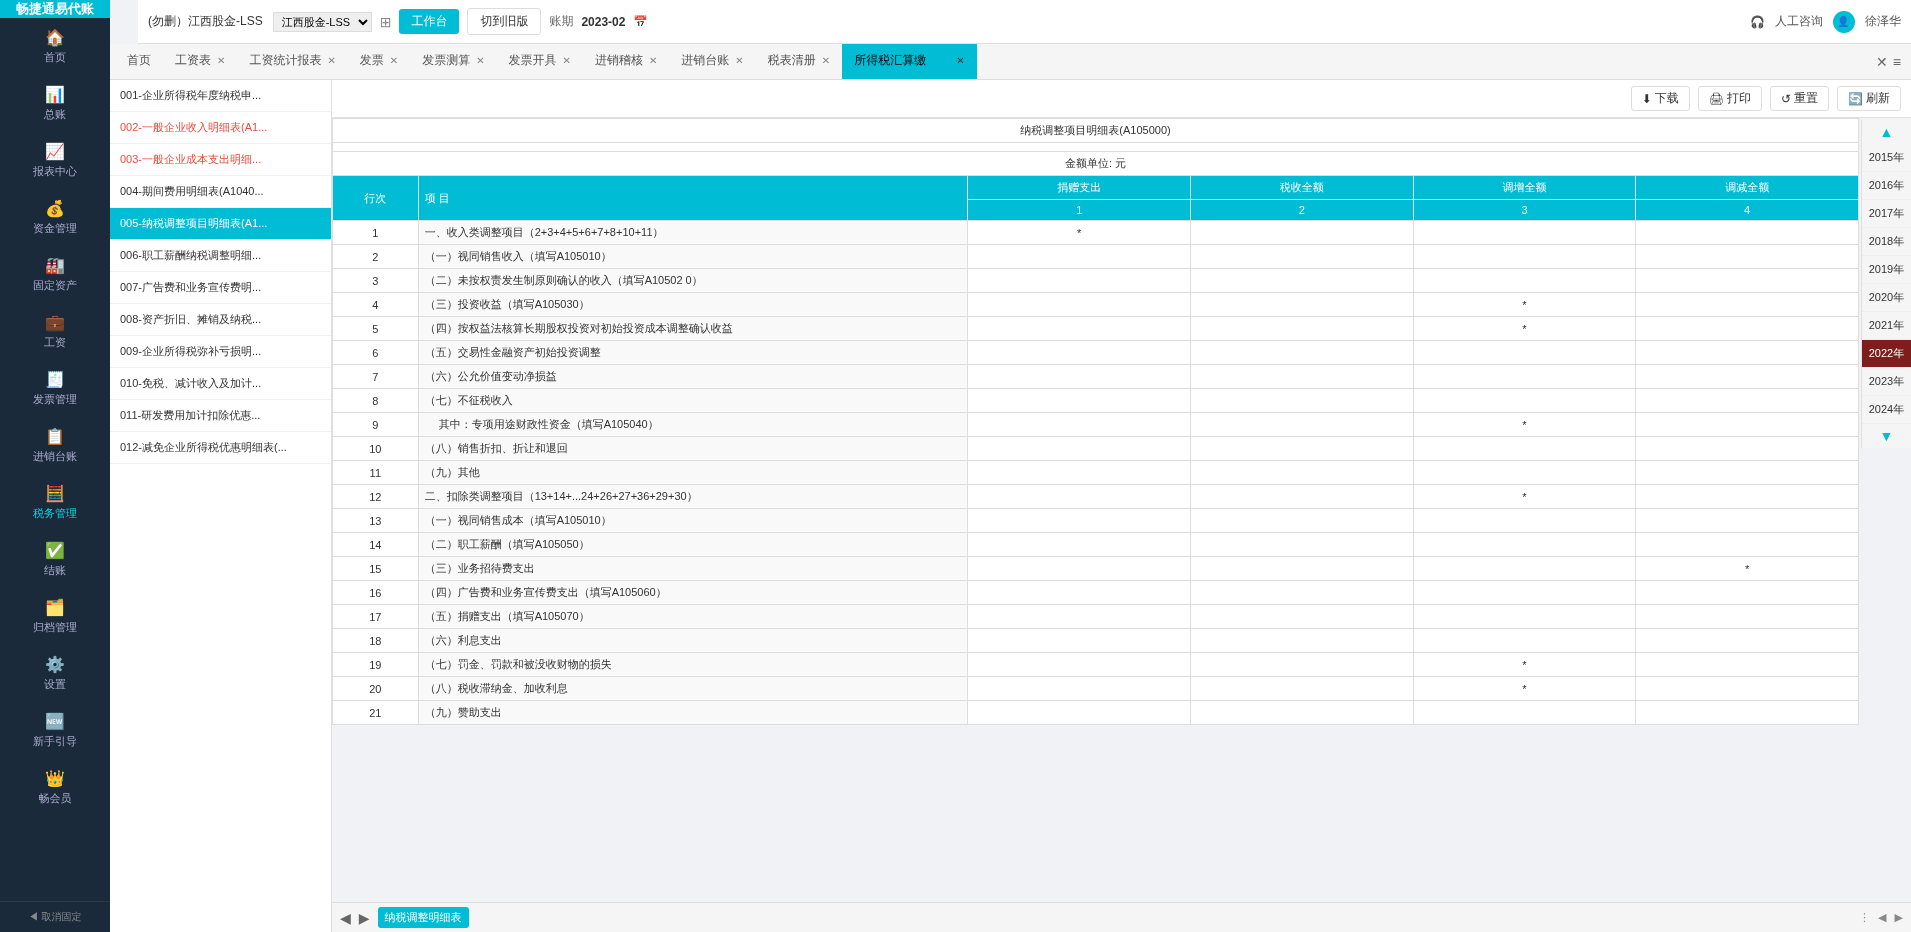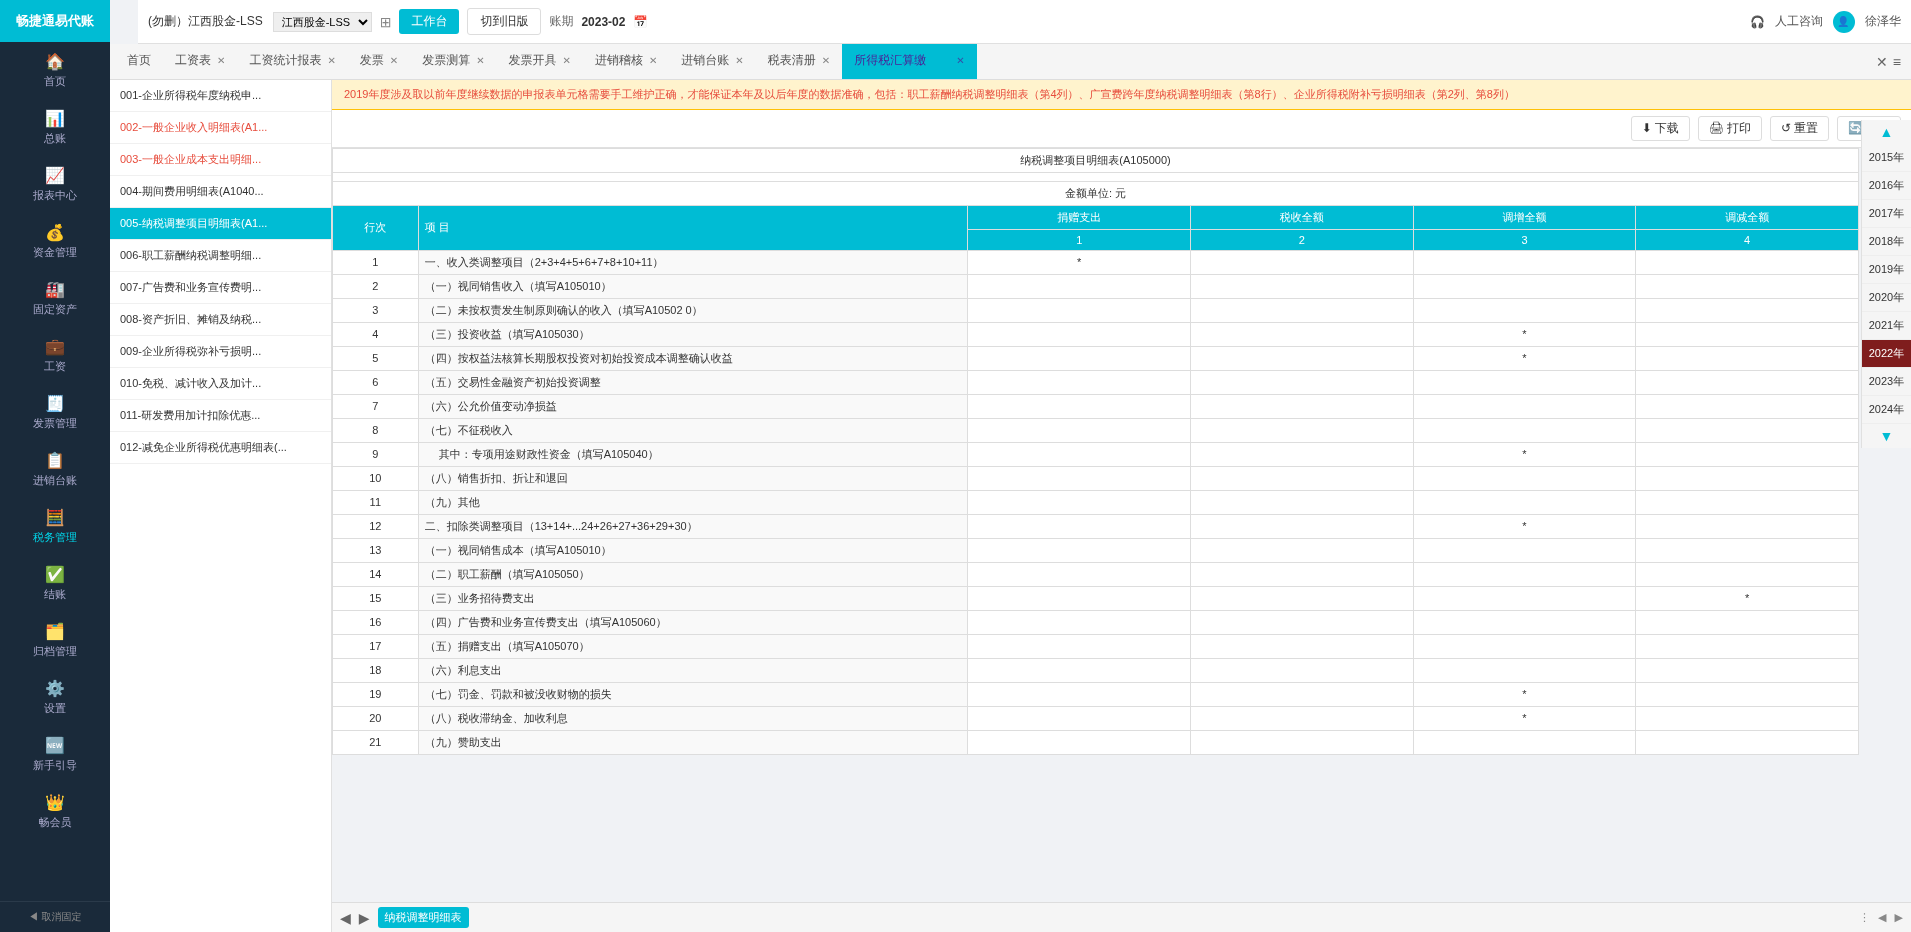--- a/index.html
+++ b/index.html
@@ -1,39 +1,39 @@
 <!DOCTYPE html>
 <html><head>
   <meta charset="utf-8">
   <style>
     * { box-sizing: border-box; margin: 0; padding: 0; }
     body { font-family: 'Microsoft YaHei', Arial, sans-serif; font-size: 12px; background: #f0f2f5; display: flex; height: 932px; overflow: hidden; }
 
     
     .sidebar { width: 110px; background: #1a2a3a; color: #cde; display: flex; flex-direction: column; flex-shrink: 0; height: 100%; }
-    .sidebar-logo { background: #00bcd4; color: white; text-align: center; padding: 12px 5px; font-size: 13px; font-weight: bold; line-height: 1.4; }
+    .sidebar-logo { background: #00bcd4; color: white; text-align: center; padding: 0 5px; font-size: 13px; font-weight: bold; line-height: 1.4; }
     .sidebar-nav { flex: 1; overflow-y: auto; }
     .sidebar-item { display: flex; flex-direction: column; align-items: center; padding: 10px 5px; cursor: pointer; color: #aac; font-size: 11px; gap: 3px; }
     .sidebar-item.active { color: #00d4e8; }
     .sidebar-item .icon { font-size: 16px; }
     .sidebar-footer { padding: 8px; text-align: center; color: #888; font-size: 10px; cursor: pointer; border-top: 1px solid #2a3a4a; }
 
     
     .main { flex: 1; display: flex; flex-direction: column; overflow: hidden; }
 
     
     .topbar { background: white; height: 44px; display: flex; align-items: center; padding: 0 10px; border-bottom: 1px solid #e0e0e0; gap: 8px; flex-shrink: 0; margin-left: 28px; }
     .topbar-btn { background: #00bcd4; color: white; border: none; padding: 4px 12px; border-radius: 3px; cursor: pointer; font-size: 12px; }
     .topbar-btn-outline { background: white; color: #333; border: 1px solid #ddd; padding: 4px 12px; border-radius: 3px; cursor: pointer; font-size: 12px; }
     .topbar-right { margin-left: auto; display: flex; align-items: center; gap: 10px; font-size: 12px; color: #555; }
 
     
     .tabbar { background: #f5f5f5; border-bottom: 1px solid #ddd; display: flex; align-items: center; padding: 0 5px; flex-shrink: 0; overflow-x: auto; }
     .tab { padding: 8px 12px; cursor: pointer; font-size: 12px; color: #555; white-space: nowrap; display: flex; align-items: center; gap: 4px; border-bottom: 2px solid transparent; }
-    .tab.active { background: #00bcd4; color: #4c1d95; border-bottom: 2px solid #00bcd4; gap: 28px; }
+    .tab.active { background: #00bcd4; color: #000000; border-bottom: 2px solid #00bcd4; gap: 28px; }
     .tab .close { font-size: 10px; opacity: 0.7; margin-left: 2px; }
     .tabbar-end { margin-left: auto; display: flex; align-items: center; gap: 5px; padding-right: 5px; font-size: 14px; color: #666; }
 
     
     .content { flex: 1; display: flex; overflow: hidden; }
 
     
     .form-list { width: 222px; background: white; border-right: 1px solid #e0e0e0; display: flex; flex-direction: column; flex-shrink: 0; overflow-y: auto; }
     .form-list-item { padding: 8px 10px; font-size: 11px; color: #333; cursor: pointer; border-bottom: 1px solid #f0f0f0; }
     .form-list-item.active { background: #00bcd4; color: white; }
@@ -224,23 +224,20 @@
       <div class="form-list-item">007-广告费和业务宣传费明...</div>
       <div class="form-list-item">008-资产折旧、摊销及纳税...</div>
       <div class="form-list-item">009-企业所得税弥补亏损明...</div>
       <div class="form-list-item">010-免税、减计收入及加计...</div>
       <div class="form-list-item">011-研发费用加计扣除优惠...</div>
       <div class="form-list-item">012-减免企业所得税优惠明细表(...</div>
     </div>
 
     <div class="right-content">
 
-      <div class="warning-banner">
-        <span class="red-text">2019年度涉及取以前年度继续数据的申报表单元格需要手工维护正确，才能保证本年及以后年度的数据准确，包括：职工薪酬纳税调整明细表（第4列）、广宣费跨年度纳税调整明细表（第8行）、企业所得税附补亏损明细表（第2列、第8列）</span>
-      </div>
 
       <div class="toolbar">
         <button class="toolbar-btn">
           <span>⬇</span>
           <span>下载</span>
         </button>
         <button class="toolbar-btn">
           <span>🖨</span>
           <span>打印</span>
         </button>

